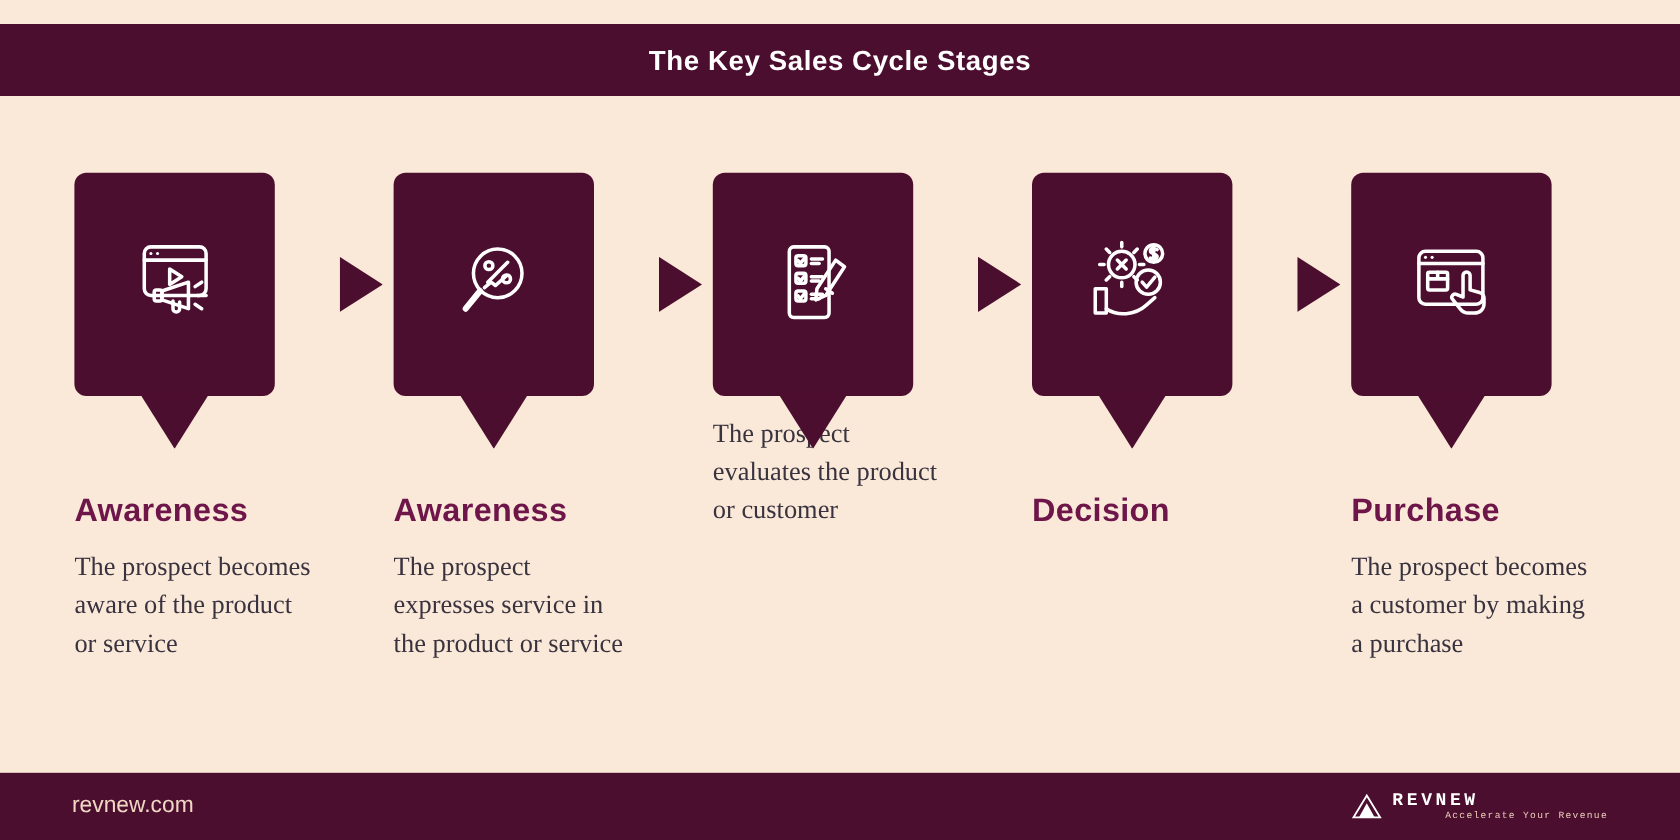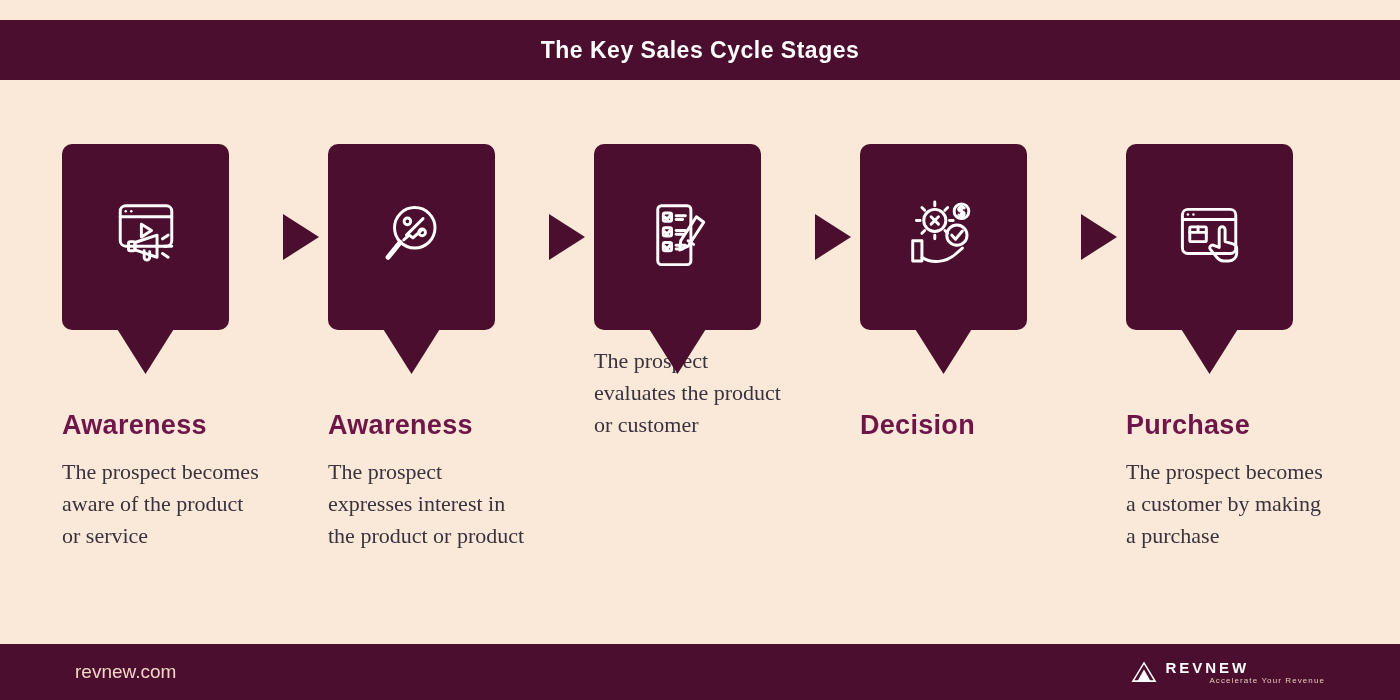--- a/index.html
+++ b/index.html
@@ -77,28 +77,28 @@
   }
 
   .icon svg { display: block; }
 
   .footer {
     position: absolute;
     left: 0; right: 0; bottom: 0;
     height: 56px;
     background: #4C0E2F;
     display: flex; align-items: center; justify-content: space-between;
-    padding: 0 75px;
+    padding: 0 60px;
   }
   .website {
     color: #EFD7C4;
     font-size: 19px;
     text-decoration: none;
   }
-  .logo { display: flex; align-items: center; gap: 8px; }
+  .logo { display: flex; align-items: center; gap: 8px; font-family: Liberation Mono, monospace; }
   .logo-texts { display: flex; flex-direction: column; line-height: 1.15; }
   .logo-name {
     color: #FFFFFF;
     font-size: 15px;
     font-weight: bold;
     letter-spacing: 3px;
   }
   .logo-tagline {
     color: #E9CDB9;
     font-size: 8px;
@@ -148,21 +148,21 @@
             <line x1="37" y1="56" x2="24" y2="72" stroke-width="5.5"></line>
             <line x1="44" y1="48" x2="62" y2="30"></line>
             <circle cx="45" cy="33" r="3.6"></circle>
             <circle cx="61" cy="45" r="3.6"></circle>
             <path d="M41 53 l6 -5 4 3 10 -9"></path>
           </svg>
         </span>
         <div class="tail"></div>
       </div>
       <h2 class="stage-name">Awareness</h2>
-      <p class="stage-desc">The prospect expresses interest in the product or product</p>
+      <p class="stage-desc">The prospect expresses service in the product or service</p>
     </div>
 
     <div class="arrow"></div>
 
     <div class="stage">
       <div class="bubble">
         <span class="icon">
           <svg viewBox="0 0 100 100" width="92" height="92" fill="none" stroke="#FFFFFF" stroke-width="3.2" stroke-linecap="round" stroke-linejoin="round">
             <rect x="28" y="16" width="36" height="64" rx="4"></rect>
             <rect x="34" y="24" width="9" height="9" rx="2"></rect>

